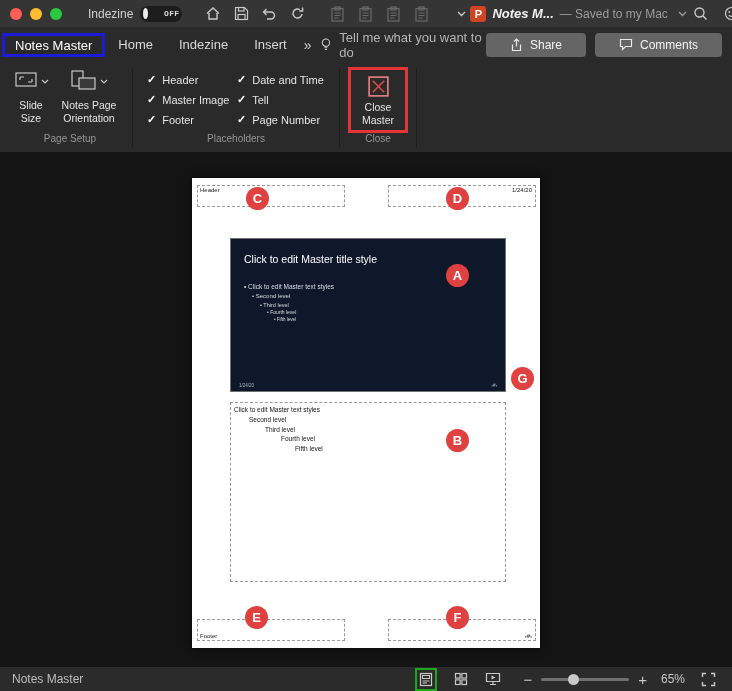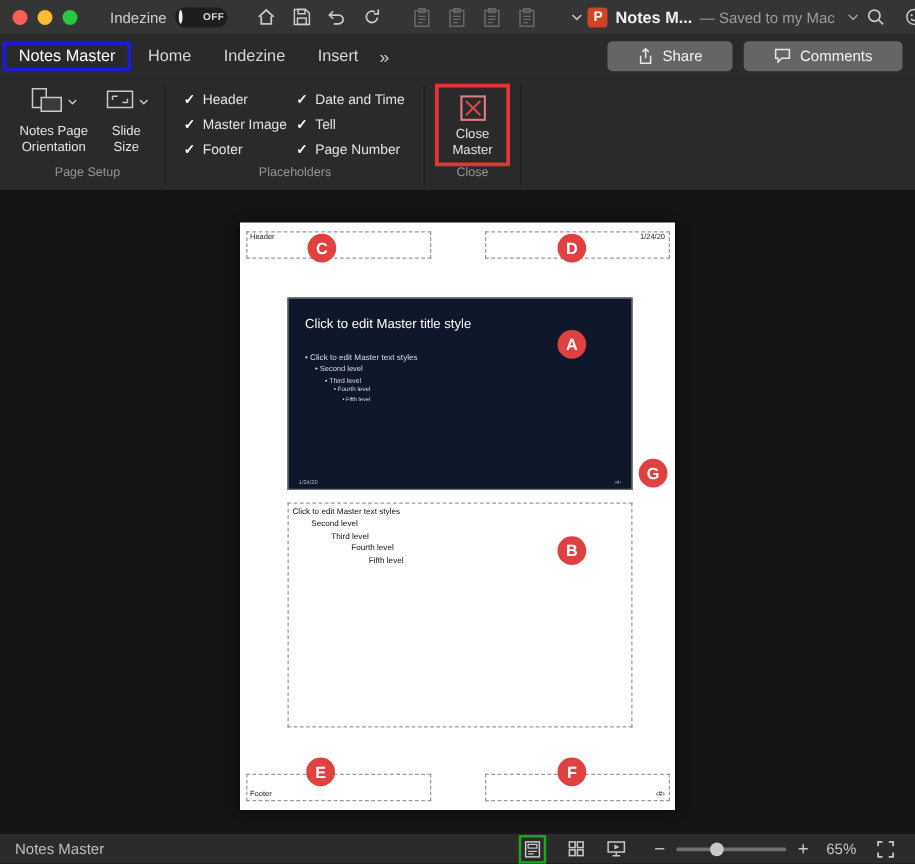--- a/index.html
+++ b/index.html
@@ -9,30 +9,30 @@
 
   
   .titlebar { height: 27px; background: #353535; display: flex; align-items: center; padding: 0 12px 0 10px; }
   .lights { display: flex; gap: 8px; margin-right: 26px; }
   .light { width: 12px; height: 12px; border-radius: 50%; display: inline-block; }
   .light.red { background: #FF5F57; }
   .light.yellow { background: #FEBC2E; }
   .light.green { background: #28C840; }
   .autosave { display: flex; align-items: center; gap: 7px; margin-right: 22px; }
   .autosave-label { color: #CFCFCF; font-size: 12px; }
-  .toggle { width: 42px; height: 16px; background: #1D1D1D; border-radius: 9px; display: flex; align-items: center; padding: 0 3px; gap: 16px; }
+  .toggle { width: 42px; height: 16px; background: #1D1D1D; border-radius: 9px; display: flex; align-items: center; padding: 0 3px; gap: 16px; font-family: Liberation Mono, monospace; }
   .knob { width: 11px; height: 11px; border-radius: 50%; background: #ECECEC; }
   .toggle-state { color: #DADADA; font-size: 8px; font-weight: bold; letter-spacing: .3px; }
   .tb-icons { display: flex; align-items: center; gap: 10px; }
   .tb-btn { display: flex; align-items: center; justify-content: center; min-width: 18px; height: 18px; }
   .dim { opacity: .35; }
   .gap-l { margin-left: 12px; }
   .title-group { display: flex; align-items: center; gap: 6px; margin: 0 auto; }
   .ppt-icon { width: 16px; height: 16px; border-radius: 3px; background: #D04423; color: #fff; font-size: 11px; font-weight: bold; display: flex; align-items: center; justify-content: center; }
-  .doc-title { color: #F0F0F0; font-size: 13px; font-weight: bold; white-space: nowrap; }
+  .doc-title { color: #F0F0F0; font-size: 13px; font-weight: bold; white-space: nowrap; font-style: italic; }
   .saved { color: #9C9C9C; font-size: 12px; white-space: nowrap; }
   .tb-right { display: flex; align-items: center; gap: 13px; }
 
   
   .tabsbar { height: 35px; background: #2A2A2A; display: flex; align-items: center; padding: 0 10px 0 2px; }
   .blue-box { border: 3px solid #1B1BD8; }
   .tab { color: #D8D8D8; font-size: 13px; padding: 6px 13px; white-space: nowrap; }
   .tab.active { color: #FFFFFF; padding: 5px 10px; }
   .overflow { color: #CFCFCF; font-size: 14px; margin: 0 9px 0 4px; }
   .tellme { display: flex; align-items: center; gap: 7px; color: #B5B5B5; font-size: 13px; }
@@ -222,20 +222,29 @@
 </div>
 
 <div class="tabsbar">
   <div class="blue-box">
     <span class="tab active">Notes Master</span>
   </div>
   <span class="tab">Home</span>
   <span class="tab">Indezine</span>
   <span class="tab">Insert</span>
   <span class="overflow">»</span>
+  <div class="tellme">
+    <svg width="13" height="15" viewBox="0 0 13 15">
+        <g fill="none" stroke="#C9C9C9" stroke-width="1.2">
+          <circle cx="6.5" cy="5.5" r="4"></circle>
+          <path d="M5 11 H8 M5.3 13 H7.7"></path>
+        </g>
+      </svg>
+    <span>Tell me what you want to do</span>
+  </div>
   <div class="tabs-right">
     <div class="pill-btn">
       <svg width="13" height="14" viewBox="0 0 13 14">
           <g fill="none" stroke="#E8E8E8" stroke-width="1.2">
             <path d="M2.5 6.5 V12.5 H10.5 V6.5"></path>
             <path d="M6.5 1.5 V8.5"></path>
             <path d="M4 3.5 L6.5 1 L9 3.5"></path>
           </g>
         </svg>
       <span>Share</span>
@@ -245,48 +254,48 @@
           <path d="M1.5 1.5 H12.5 V8.5 H6.5 L3.5 11.5 V8.5 H1.5 Z" fill="none" stroke="#E8E8E8" stroke-width="1.2"></path>
         </svg>
       <span>Comments</span>
     </div>
   </div>
 </div>
 
 <div class="ribbon">
   <div class="rgroup g-pagesetup">
     <div class="rgroup-content">
+      <div class="big-btn sb-btn">
+        <span class="icon-row">
+          <svg width="24" height="22" viewBox="0 0 24 22">
+              <g fill="none" stroke="#C9C9C9" stroke-width="1.2">
+                <rect x="2" y="4" width="20" height="13"></rect>
+                <path d="M6 8 H10 M6 8 V11 M18 13 H14 M18 13 V10"></path>
+              </g>
+            </svg>
+          <svg width="8" height="5" viewBox="0 0 8 5" style="margin-top:10px">
+              <polyline points="1,1 4,4 7,1" fill="none" stroke="#C9C9C9" stroke-width="1.2"></polyline>
+            </svg>
+        </span>
+        <span class="lbl">Slide Size</span>
+      </div>
       <div class="big-btn ob">
         <span class="icon-row">
           <svg width="27" height="24" viewBox="0 0 27 24">
               <g stroke="#C9C9C9" stroke-width="1.2">
                 <rect x="2" y="2" width="11" height="15" fill="#2A2A2A"></rect>
                 <rect x="9" y="9" width="16" height="11" fill="#3A3A3A"></rect>
               </g>
             </svg>
           <svg width="8" height="5" viewBox="0 0 8 5" style="margin-top:10px">
               <polyline points="1,1 4,4 7,1" fill="none" stroke="#C9C9C9" stroke-width="1.2"></polyline>
             </svg>
         </span>
         <span class="lbl">Notes Page Orientation</span>
       </div>
-      <div class="big-btn sb-btn">
-        <span class="icon-row">
-          <svg width="24" height="22" viewBox="0 0 24 22">
-              <g fill="none" stroke="#C9C9C9" stroke-width="1.2">
-                <rect x="2" y="4" width="20" height="13"></rect>
-                <path d="M6 8 H10 M6 8 V11 M18 13 H14 M18 13 V10"></path>
-              </g>
-            </svg>
-          <svg width="8" height="5" viewBox="0 0 8 5" style="margin-top:10px">
-              <polyline points="1,1 4,4 7,1" fill="none" stroke="#C9C9C9" stroke-width="1.2"></polyline>
-            </svg>
-        </span>
-        <span class="lbl">Slide Size</span>
-      </div>
     </div>
     <div class="rgroup-label">Page Setup</div>
   </div>
   <div class="rsep"></div>
 
   <div class="rgroup g-placeholders">
     <div class="rgroup-content">
       <div class="chk-col col1">
         <div class="chk">
           <span class="mark">✓</span>

